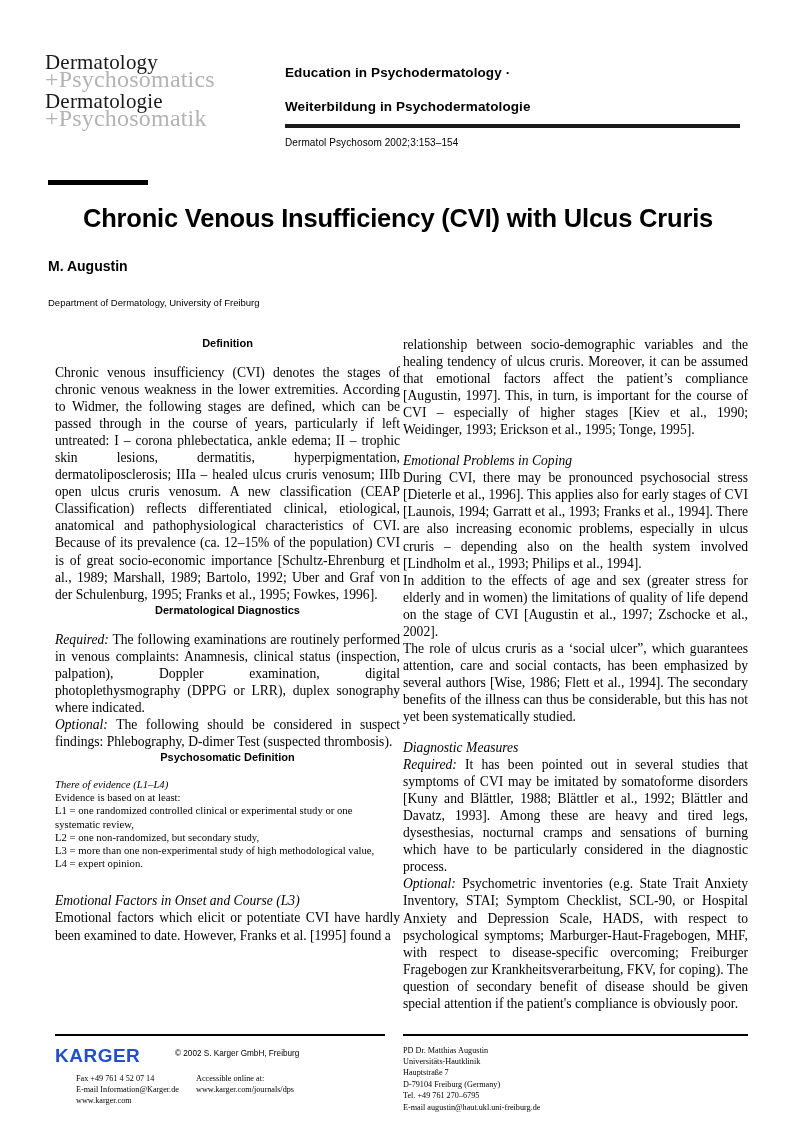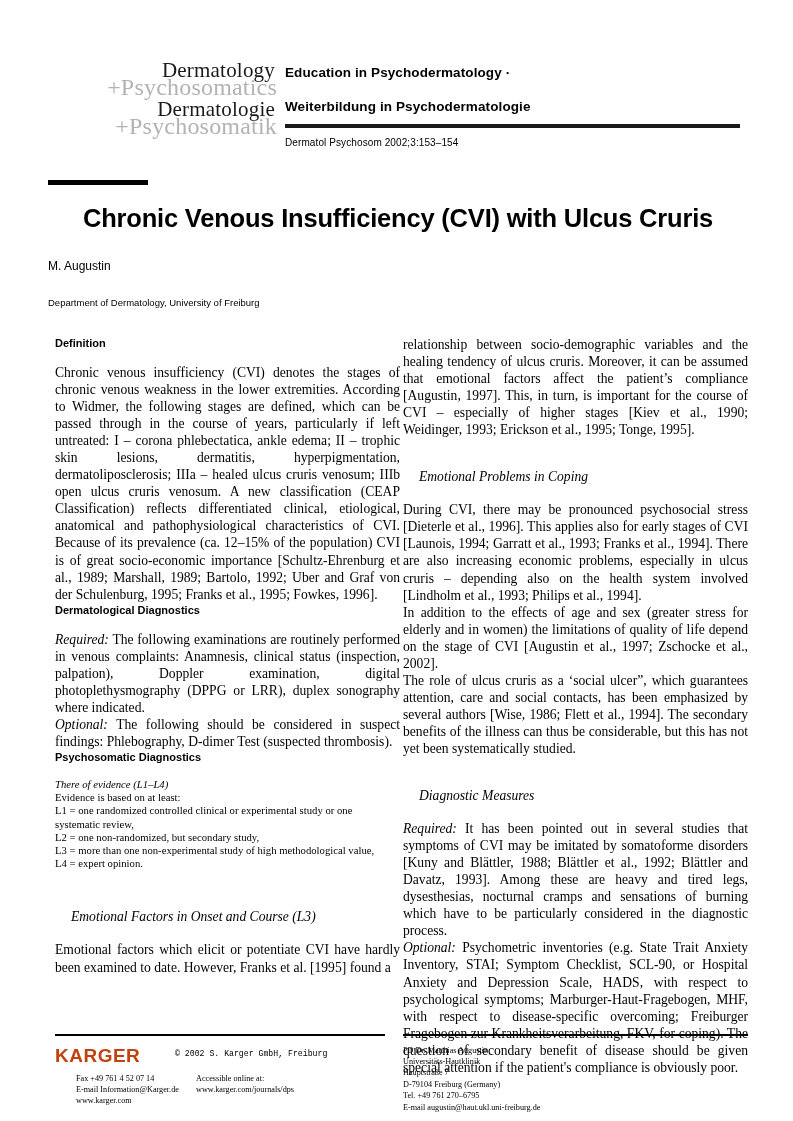--- a/index.html
+++ b/index.html
@@ -26,23 +26,23 @@
   .masthead {
     position: absolute;
     left: 45px;
     top: 48px;
     width: 703px;
     height: 110px;
   }
   .logo-block {
     position: absolute;
     left: 0;
-    top: 12px;
+    top: 4px;
     width: 230px;
-    text-align: right;
+    text-align: left;
   }
   .logo-line {
     font-family: "Liberation Serif", serif;
     font-size: 21px;
     line-height: 20px;
     white-space: nowrap;
     letter-spacing: 0.2px;
   }
   .logo-main {
     color: #1a1a1a;
@@ -103,24 +103,25 @@
     font-family: "Liberation Sans", sans-serif;
     font-weight: bold;
     font-size: 25.5px;
     line-height: 30px;
     letter-spacing: -0.2px;
     color: #000;
     text-align: center;
   }
   .article-author {
     font-family: "Liberation Sans", sans-serif;
-    font-size: 12px;
+    font-size: 14px;
     line-height: 18px;
     margin-top: 24px;
     color: #000;
+    font-weight: bold;
   }
   .article-affil {
     font-family: "Liberation Sans", sans-serif;
     font-size: 9.5px;
     line-height: 14px;
     margin-top: 21px;
     color: #000;
   }
 
   
@@ -132,40 +133,41 @@
   .col-left  { left: 55px; }
   .col-right { left: 403px; }
 
   h2.sec {
     font-family: "Liberation Sans", sans-serif;
     font-weight: bold;
     font-size: 11px;
     line-height: 15px;
     margin: 0 0 13px 0;
     color: #000;
+    text-align: center;
   }
   h2.sec.spaced { }
 
   p.body {
     font-family: "Liberation Serif", serif;
     font-size: 13.6px;
     line-height: 17.05px;
     text-align: justify;
     margin: 0;
     color: #000;
     hyphens: none;
   }
   p.body + p.body { margin-top: 0; }
 
   .subhead {
     font-style: italic;
     font-family: "Liberation Serif", serif;
     font-size: 13.6px;
     line-height: 17.05px;
-    margin: 16px;
+    margin: 0;
     color: #000;
   }
 
   .inline-it { font-style: italic; }
 
   
   .evidence {
     font-family: "Liberation Serif", serif;
     font-size: 10.7px;
     line-height: 13.2px;
@@ -206,27 +208,27 @@
     height: 22px;
   }
   .karger-logo {
     position: absolute;
     left: 0;
     top: 0;
     font-family: "Liberation Sans", sans-serif;
     font-weight: bold;
     font-size: 19px;
     letter-spacing: 0.5px;
-    color: #c2410c;
+    color: #1d4ed8;
   }
   .karger-copy {
     position: absolute;
     left: 120px;
     top: 3px;
-    font-family: Liberation Mono, monospace;
+    font-family: Liberation Sans, sans-serif;
     font-size: 8.2px;
     line-height: 11px;
     color: #000;
   }
   .foot-cols {
     position: relative;
     margin-top: 6px;
     height: 40px;
     margin-left: 21px;
   }
@@ -286,21 +288,21 @@
 
   <div class="col col-left">
 
     <h2 class="sec">Definition</h2>
     <p class="body">Chronic venous insufficiency (CVI) denotes the stages of chronic venous weakness in the lower extremities. According to Widmer, the following stages are defined, which can be passed through in the course of years, particularly if left untreated: I – corona phlebectatica, ankle edema; II – trophic skin lesions, dermatitis, hyperpigmentation, dermatoliposclerosis; IIIa – healed ulcus cruris venosum; IIIb open ulcus cruris venosum. A new classification (CEAP Classification) reflects differentiated clinical, etiological, anatomical and pathophysiological characteristics of CVI. Because of its prevalence (ca. 12–15% of the population) CVI is of great socio-economic importance [Schultz-Ehrenburg et al., 1989; Marshall, 1989; Bartolo, 1992; Uber and Graf von der Schulenburg, 1995; Franks et al., 1995; Fowkes, 1996].</p>
 
     <h2 class="sec spaced">Dermatological Diagnostics</h2>
     <p class="body"><span class="inline-it">Required:</span><span> The following examinations are routinely performed in venous complaints: Anamnesis, clinical status (inspection, palpation), Doppler examination, digital photoplethysmography (DPPG or LRR), duplex sonography where indicated.</span></p>
     <p class="body"><span class="inline-it">Optional:</span><span> The following should be considered in suspect findings: Phlebography, D-dimer Test (suspected thrombosis).</span></p>
 
-    <h2 class="sec spaced">Psychosomatic Diagnostics</h2>
+    <h2 class="sec spaced">Psychosomatic Definition</h2>
 
     <div class="evidence">
       <div class="ev-head">There of evidence (L1–L4)</div>
       <div class="ev-row">Evidence is based on at least:</div>
       <div class="ev-row">L1 = one randomized controlled clinical or experimental study or one systematic review,</div>
       <div class="ev-row">L2 = one non-randomized, but secondary study,</div>
       <div class="ev-row">L3 = more than one non-experimental study of high methodological value,</div>
       <div class="ev-row">L4 = expert opinion.</div>
     </div>
 

